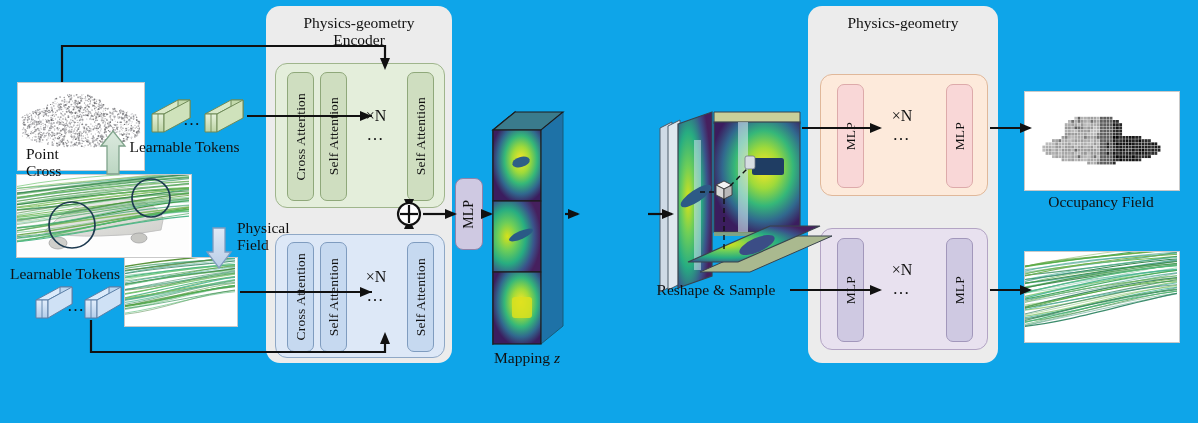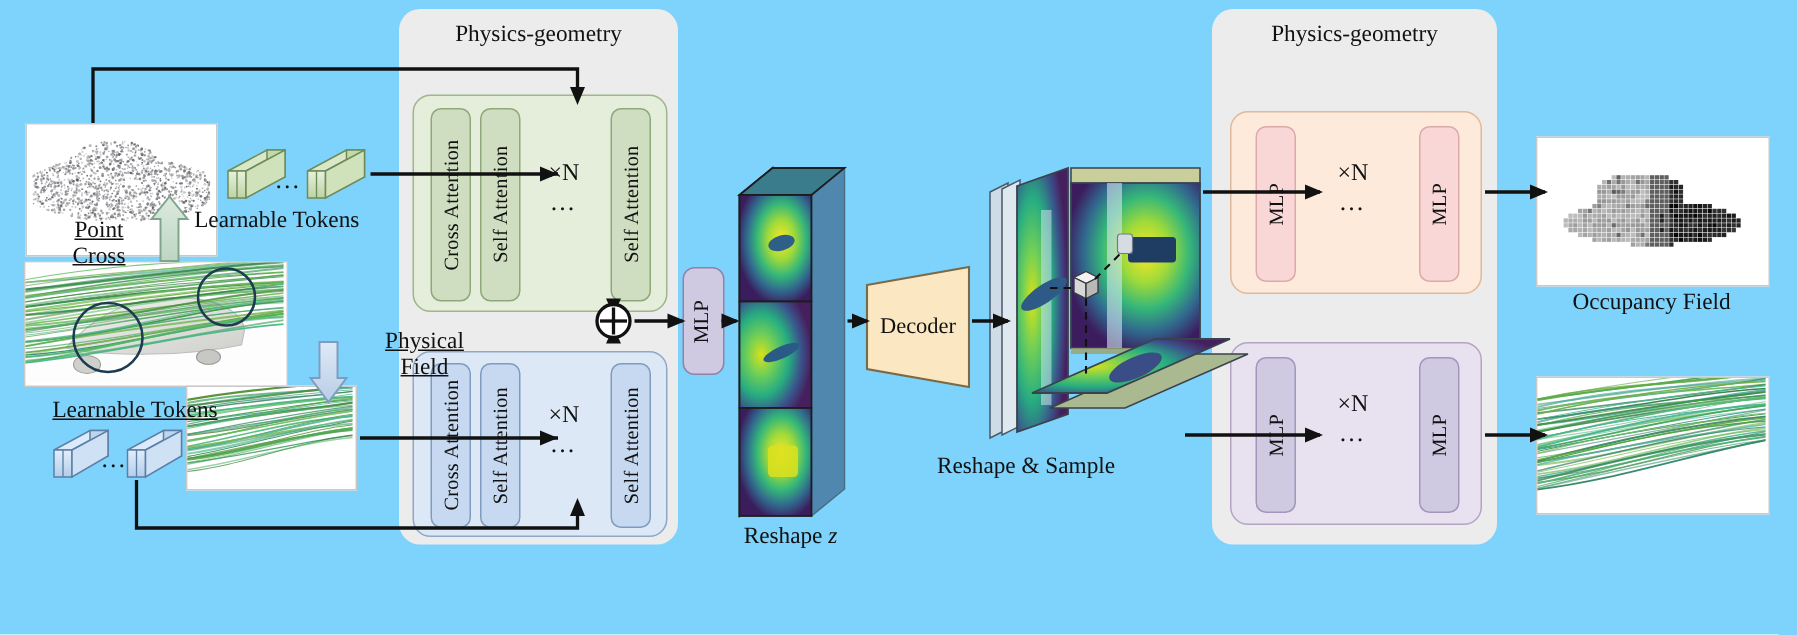--- a/index.html
+++ b/index.html
@@ -1,17 +1,17 @@
 <!DOCTYPE html>
 <html><head>
 <meta charset="utf-8">
 <style>
   html,body{margin:0;padding:0;background:#fff;}
   body{width:1198px;height:423px;font-family:"Liberation Serif",serif;color:#000;}
-  #root{position:relative;width:1198px;height:423px;overflow:hidden;background:#7dd3fc;}
+  #root{position:relative;width:1198px;height:423px;overflow:hidden;background:#0ea5e9;}
 
   .abs{position:absolute;}
 
   
   .group{background:#ececec;border-radius:14px;}
   .group-title{position:absolute;left:0;right:0;text-align:center;font-size:15.5px;line-height:1.12;color:#111;}
 
   
   .branch{border-radius:12px;position:absolute;}
   .branch.green {background:#e4eedb;border:1.4px solid #9fb58c;}
@@ -37,21 +37,21 @@
   .mlpbox{position:absolute;background:#cfc9e2;border:1.4px solid #8e83ab;border-radius:8px;
           display:flex;align-items:center;justify-content:center;}
   .mlpbox span{writing-mode:vertical-rl;transform:rotate(180deg);font-size:14px;color:#111;}
 
   
   .decoder{position:absolute;display:flex;align-items:center;justify-content:center;}
   .decoder .lbl{position:relative;z-index:2;font-size:15px;color:#111;}
 
   
   .cap{position:absolute;font-size:15.5px;line-height:1.1;color:#111;text-align:center;}
-  .cap.left{text-align:center;text-decoration:underline;}
+  .cap.left{text-align:left;}
 
   
   .frame{position:absolute;background:#fff;border:1px solid #c9c9c9;overflow:hidden;}
 
   
   svg.ov{position:absolute;left:0;top:0;width:1198px;height:423px;pointer-events:none;}
   .dots3{position:absolute;font-size:17px;letter-spacing:1px;color:#111;line-height:1;}
 </style>
 </head>
 <body>
@@ -127,20 +127,21 @@
         </clipPath>
       <clipPath id="clipPhy">
           <rect x="1025" y="252" width="152" height="88"></rect>
         </clipPath>
     </defs>
   </svg>
 
   <div class="group abs" style="left:266px;top:6px;width:186px;height:357px;">
     <div class="group-title" style="top:8px;">
       <div>Physics-geometry</div>
+      <div>Encoder</div>
     </div>
 
     <div class="branch green" style="left:9px;top:57px;width:168px;height:143px;">
       <div class="pill green" style="left:11px;top:8px;width:25px;height:127px;">
         <span>Cross Attention</span>
       </div>
       <div class="pill green" style="left:44px;top:8px;width:25px;height:127px;">
         <span>Self Attention</span>
       </div>
       <div class="xn" style="left:74px;top:44px;width:52px;">
@@ -198,26 +199,20 @@
       <div class="xn" style="left:52px;top:33px;width:58px;">
         <span>×N</span>
         <span class="dots">…</span>
       </div>
       <div class="pill purple" style="left:125px;top:9px;width:25px;height:102px;">
         <span>MLP</span>
       </div>
     </div>
   </div>
 
-  <div class="decoder" style="left:574px;top:176px;width:76px;height:84px;">
-    <svg width="76" height="84" style="position:absolute;left:0;top:0">
-      <polygon points="4,14 72,2 72,82 4,70" fill="#fbe8c3" stroke="#7a6a48" stroke-width="1.4"></polygon>
-    </svg>
-    <span class="lbl">Decoder</span>
-  </div>
 
   <div class="frame" style="left:17px;top:82px;width:126px;height:87px;"></div>
 
   <div class="frame" style="left:16px;top:174px;width:174px;height:82px;"></div>
 
   <div class="frame" style="left:124px;top:257px;width:112px;height:68px;"></div>
 
   <div class="frame" style="left:1024px;top:91px;width:154px;height:98px;"></div>
 
   <div class="frame" style="left:1024px;top:251px;width:154px;height:90px;"></div>
@@ -2341,21 +2336,21 @@
   </div>
 
   <div class="cap" style="left:112px;top:138px;width:145px;">Learnable Tokens</div>
 
   <div class="cap left" style="left:10px;top:265px;width:160px;">Learnable Tokens</div>
 
   <div class="dots3" style="left:183px;top:111px;">…</div>
   <div class="dots3" style="left:67px;top:297px;">…</div>
 
   <div class="cap" style="left:477px;top:349px;width:100px;">
-    <span>Reshape </span><i>z</i>
+    <span>Mapping </span><i>z</i>
   </div>
 
-  <div class="cap" style="left:604px;top:281px;width:160px;margin-top:21px;">Reshape &amp; Sample</div>
+  <div class="cap" style="left:636px;top:281px;width:160px;">Reshape &amp; Sample</div>
 
   <div class="cap" style="left:1015px;top:193px;width:172px;text-align:center;">Occupancy Field</div>
 
 
 </div>
 
 </body></html>

